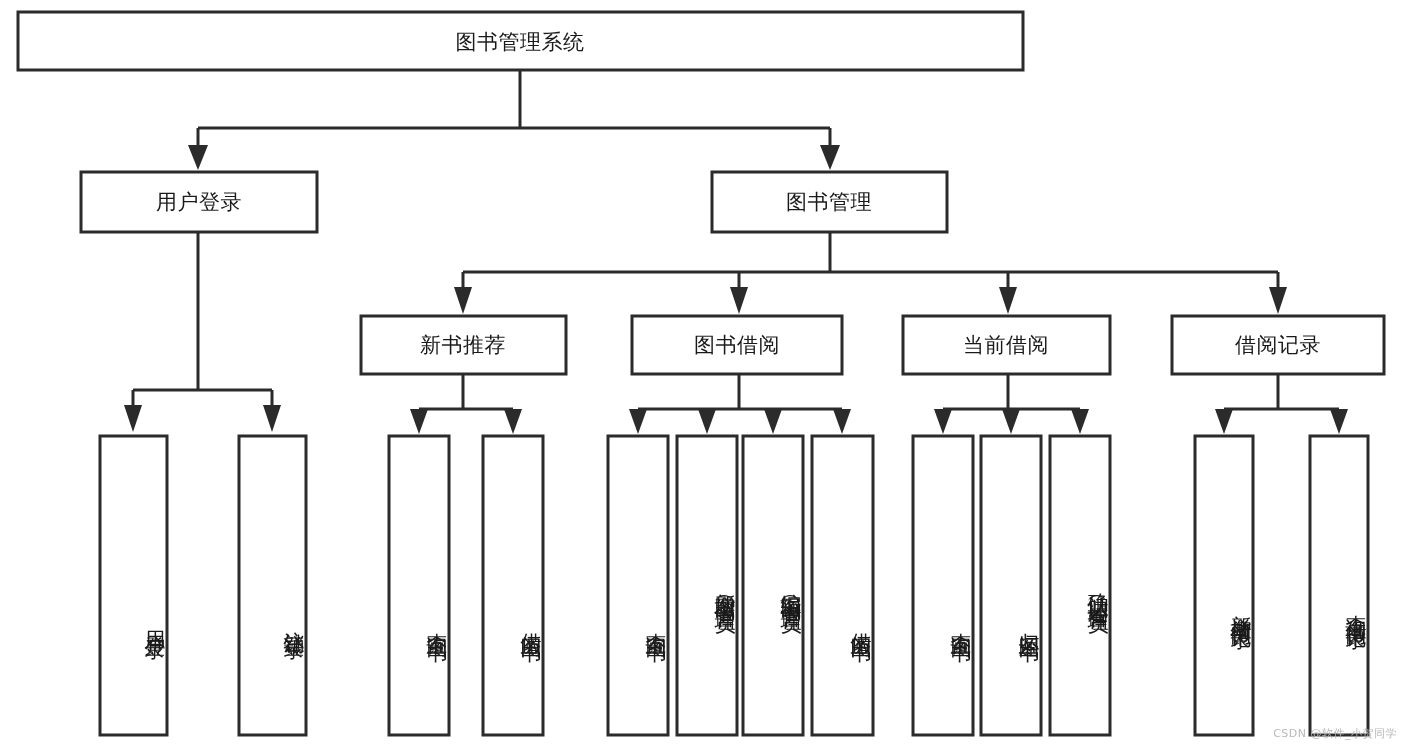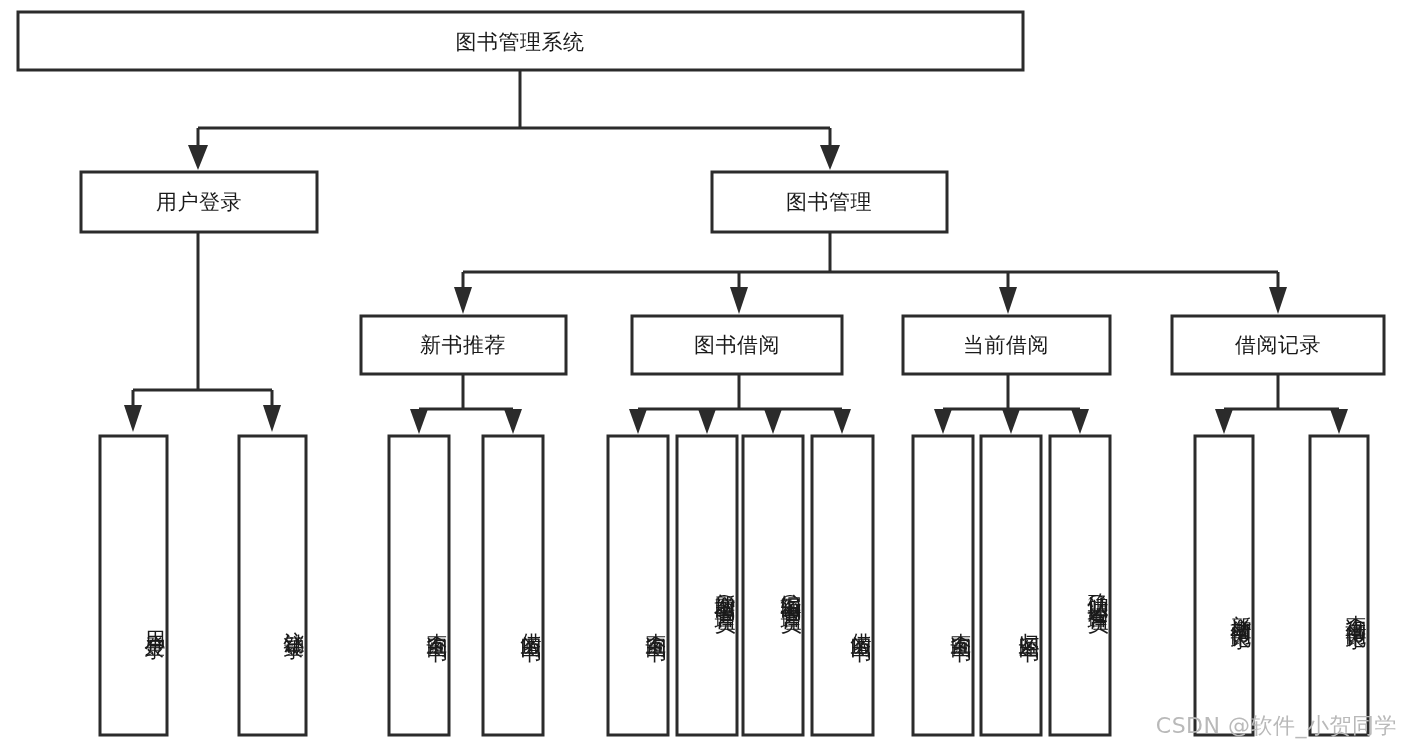--- a/index.html
+++ b/index.html
@@ -65,21 +65,21 @@
     display: flex;
     align-items: flex-start;
     justify-content: center;
     pointer-events: none;
   }
   .watermark {
     position: absolute;
     right: 8px;
     bottom: 6px;
     font-family: "DejaVu Sans", "Liberation Sans", sans-serif;
-    font-size: 22px;
+    font-size: 11px;
     color: #b9b9b9;
     white-space: nowrap;
     letter-spacing: 0.5px;
   }
 </style>
 </head>
 <body>
 
 <div id="diagram-root">
 

